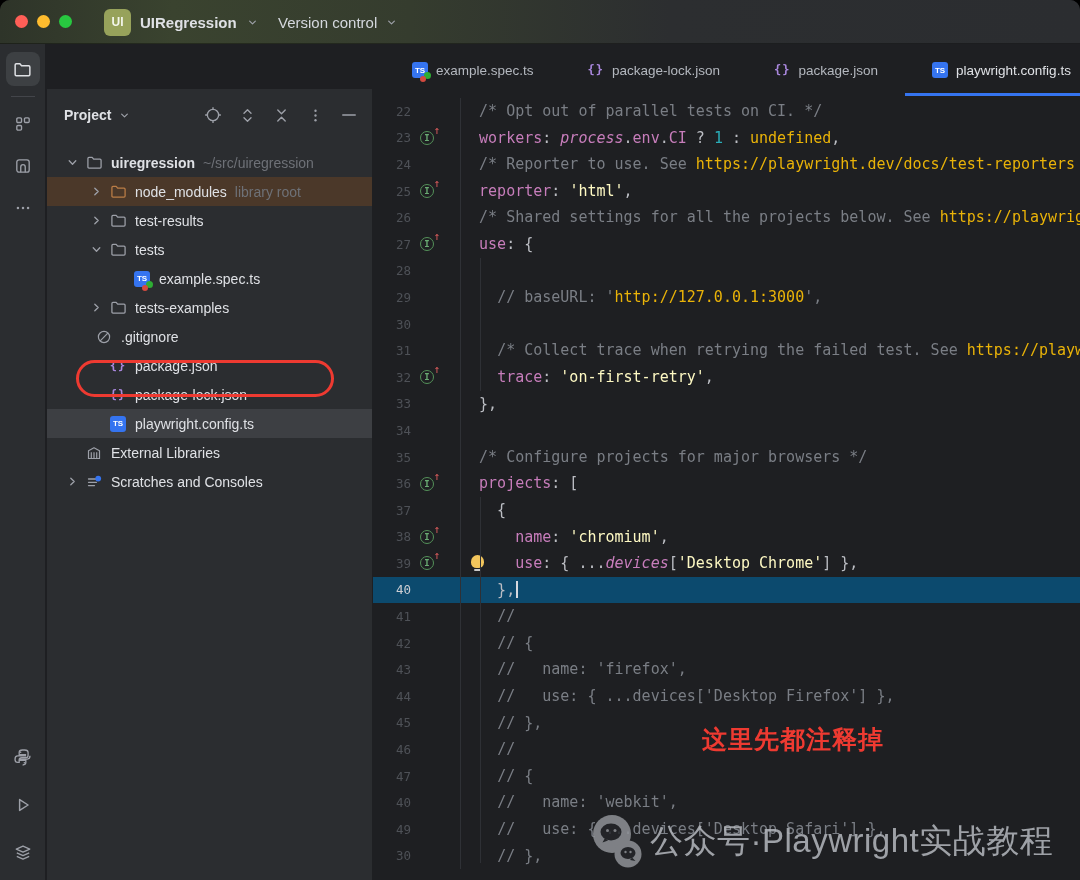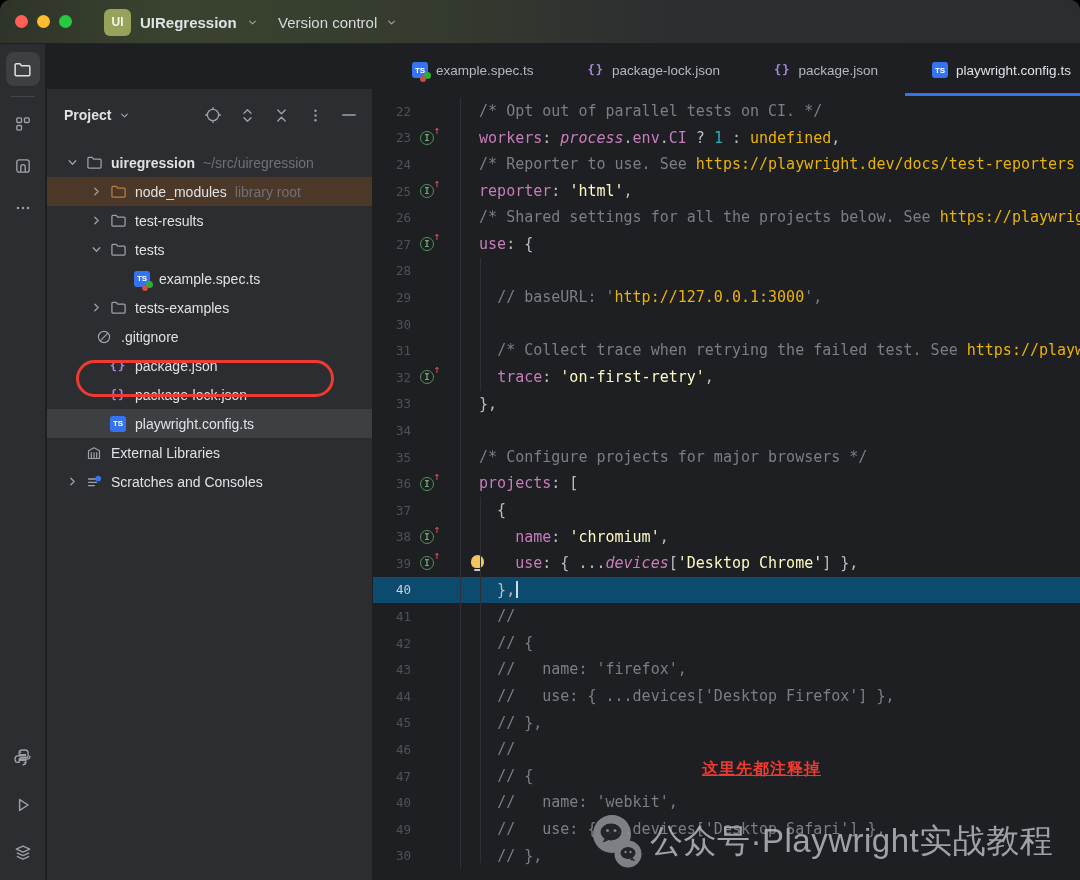--- a/index.html
+++ b/index.html
@@ -83,22 +83,22 @@
   .info-ic b{position:absolute;top:-8px;right:-7px;color:#db5c5c;font-size:11px;font-weight:400;}
   .bulb{position:absolute;left:10px;top:5px;width:13px;height:13px;background:#f2c55c;
     border-radius:50% 50% 42% 42%;}
   .bulb::after{content:"";position:absolute;left:3px;bottom:-3px;width:7px;height:2.5px;background:#c9c9c9;border-radius:1px;}
   .caret{display:inline-block;width:1.5px;height:17px;background:#d5d8de;vertical-align:-3px;margin-left:1px;}
   .guide{position:absolute;width:1px;background:#2e3035;left:107px;}
 
   
   .red-oval{position:absolute;left:76px;top:360px;width:258px;height:37px;border:3px solid var(--ann-red,#e3382f);
     border-radius:19px;z-index:40;pointer-events:none;}
-  .red-note{position:absolute;left:702px;top:759px;z-index:40;color:var(--ann-red,#ee3a31);
-    font-size:16px;font-weight:700;letter-spacing:1px;text-decoration:underline;}
+  .red-note{position:absolute;left:702px;top:723px;z-index:40;color:var(--ann-red,#ee3a31);
+    font-size:25px;font-weight:700;letter-spacing:1px;}
   .watermark{position:absolute;left:592px;top:812px;z-index:45;display:flex;align-items:center;gap:6px;}
   .wm-text{color:rgba(177,180,185,.88);font-size:33px;letter-spacing:.5px;white-space:nowrap;}
 </style>
 </head>
 <body>
 
 <div id="window" style="--accent: #3574f0; --ann-red: #ee3a31;">
 
   <div class="titlebar">
     <div class="tl">

